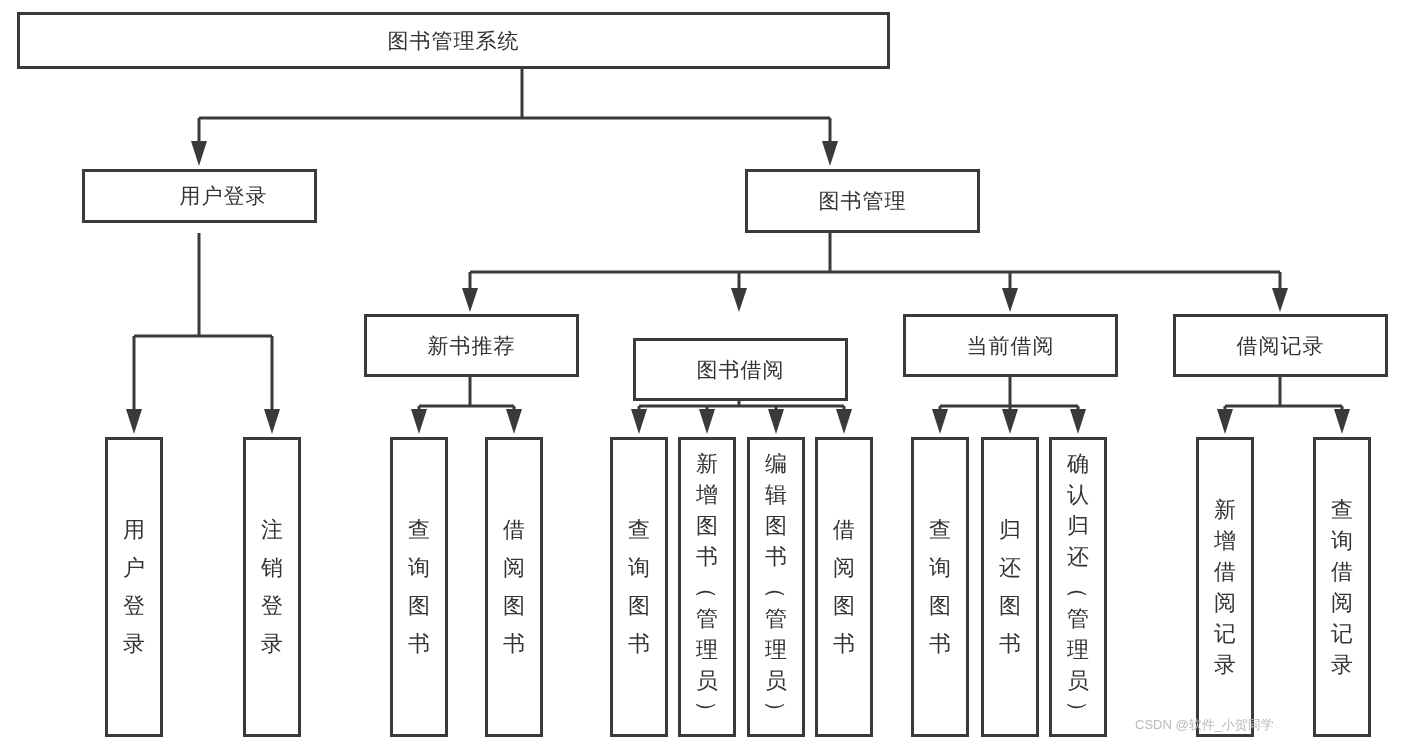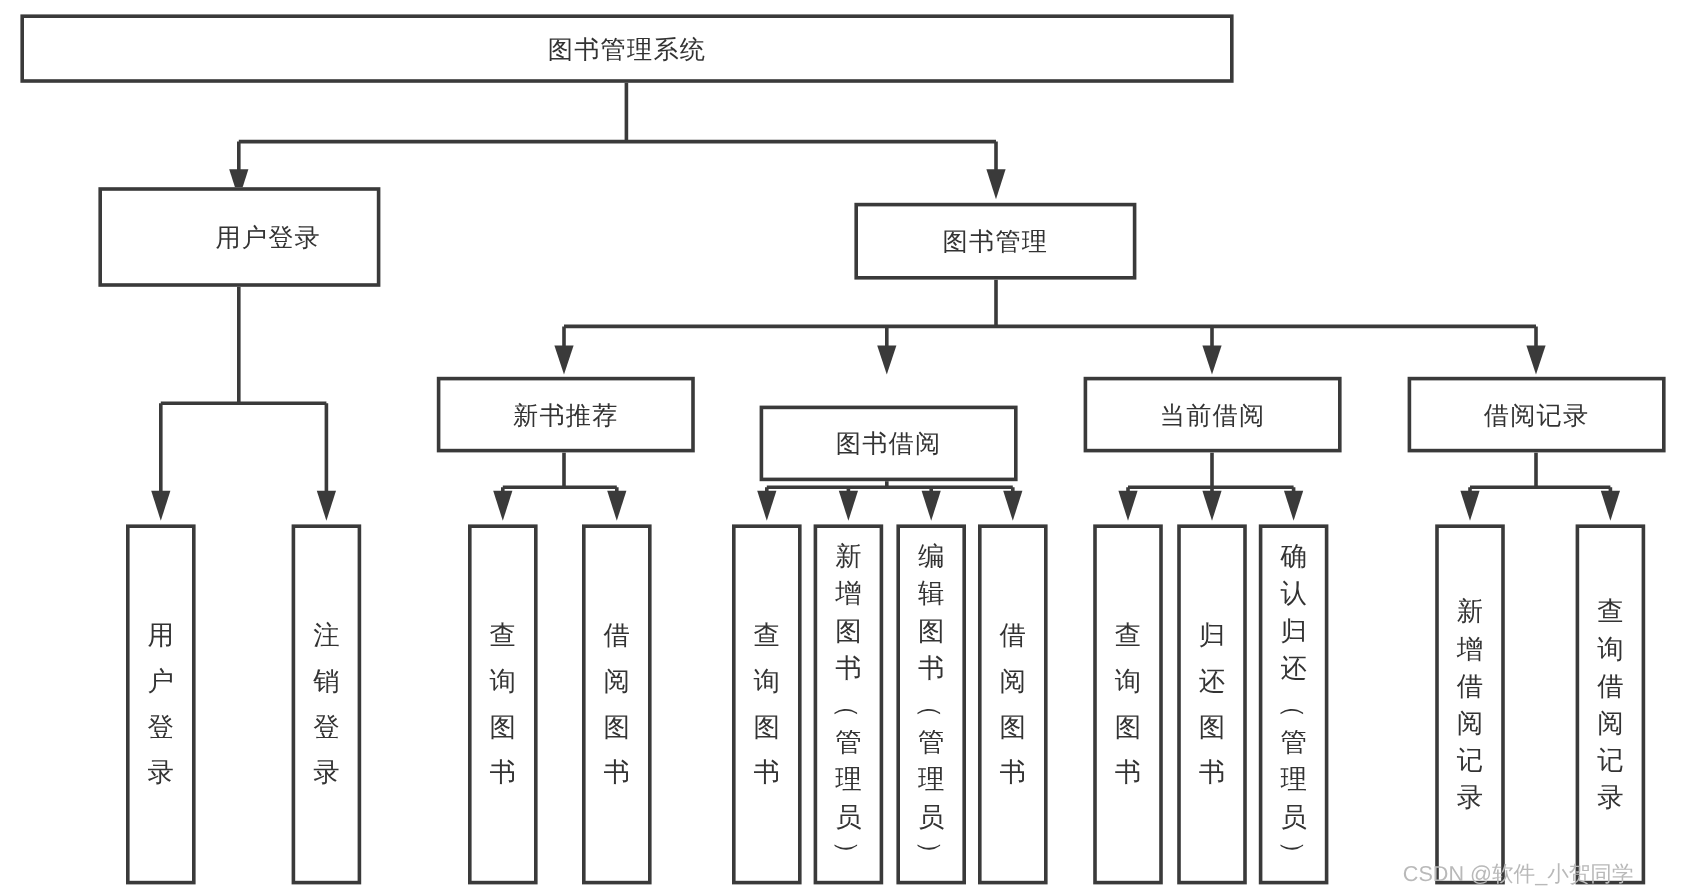--- a/index.html
+++ b/index.html
@@ -37,23 +37,23 @@
     position: absolute;
     border: 3px solid var(--line);
     background: var(--bg);
     display: flex;
     align-items: center;
     justify-content: center;
     font-size: 21px;
     color: var(--text);
     letter-spacing: 1px;
   }
-  .node.root   { left: 17px;  top: 12px;  width: 1011px; height: 57px; }
-  .node.l2a    { left: 82px;  top: 156px; width: 235px;  height: 83px; padding-left: 48px; }
-  .node.l2b    { left: 712px; top: 169px; width: 235px;  height: 64px; }
+  .node.root   { left: 17px;  top: 12px;  width: 873px; height: 57px; }
+  .node.l2a    { left: 82px;  top: 169px; width: 235px;  height: 54px; padding-left: 48px; }
+  .node.l2b    { left: 745px; top: 169px; width: 235px;  height: 64px; }
   .node.l3     { top: 314px;  height: 63px; width: 215px; }
   .node.l3a    { left: 364px; }
   .node.l3b    { left: 633px; margin-top: 24px; }
   .node.l3c    { left: 903px; }
   .node.l3d    { left: 1173px; }
   .leaf {
     position: absolute;
     top: 437px;
     width: 58px;
     height: 300px;
@@ -82,23 +82,23 @@
   .leaf.p6  { left: 678px; }
   .leaf.p7  { left: 747px; }
   .leaf.p8  { left: 815px; }
   .leaf.p9  { left: 911px; }
   .leaf.p10 { left: 981px; }
   .leaf.p11 { left: 1049px; }
   .leaf.p12 { left: 1196px; }
   .leaf.p13 { left: 1313px; }
   .watermark {
     position: absolute;
-    left: 1169px;
+    left: 1135px;
     top: 716px;
-    font-size: 18px;
+    font-size: 13px;
     color: var(--wm);
     white-space: nowrap;
   }
 </style>
 </head>
 <body>
 
 <div class="canvas">
 
   <svg class="connectors" viewBox="0 0 1405 747" xmlns="http://www.w3.org/2000/svg">

